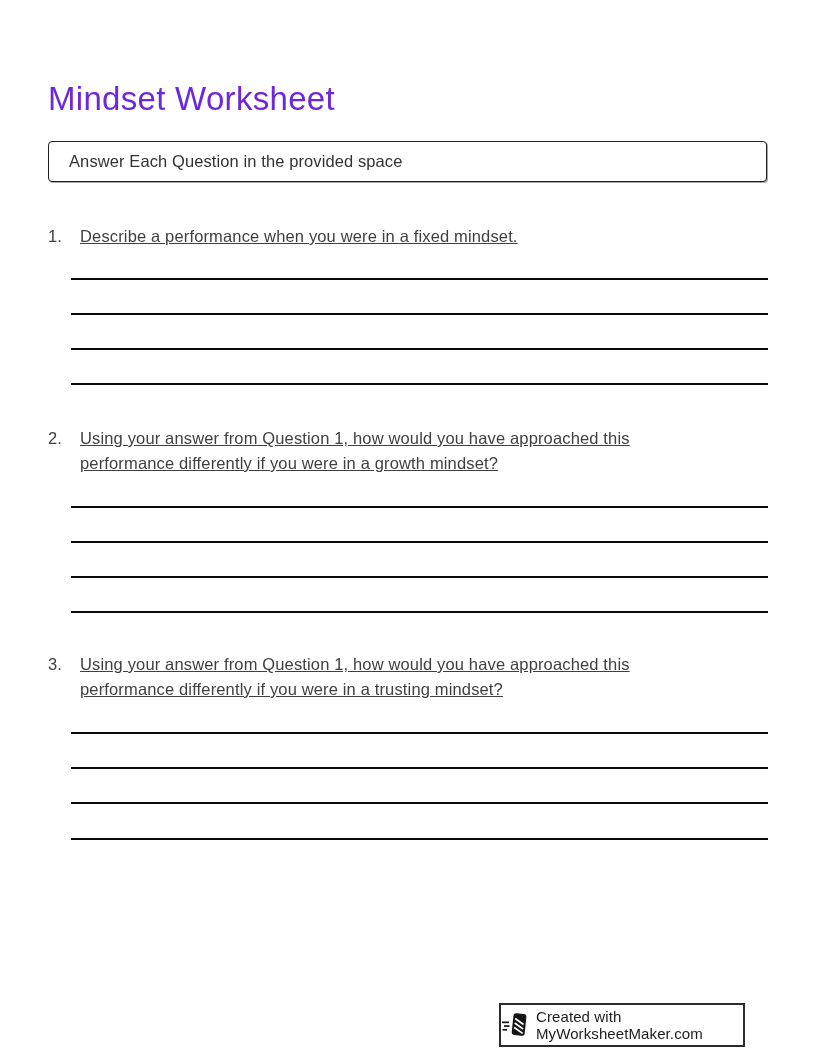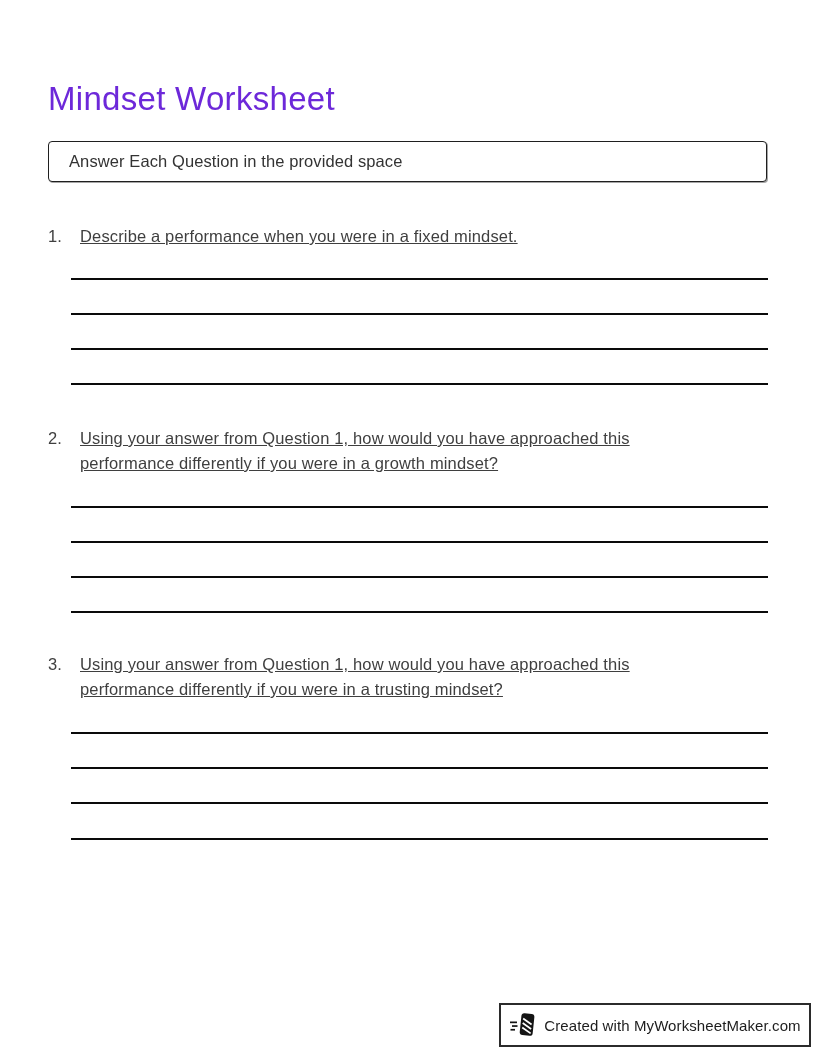--- a/index.html
+++ b/index.html
@@ -74,21 +74,21 @@
     left: 71px;
     width: 697px;
     height: 2px;
     background: #0a0a0a;
   }
 
   .footer-credit {
     position: absolute;
     left: 499px;
     top: 1003px;
-    width: 312px;
+    width: 246px;
     height: 44px;
     border: 2px solid #2b2b2b;
     background: #ffffff;
     display: flex;
     align-items: center;
     justify-content: center;
     gap: 8px;
   }
   .footer-credit .credit-text {
     font-size: 15px;

